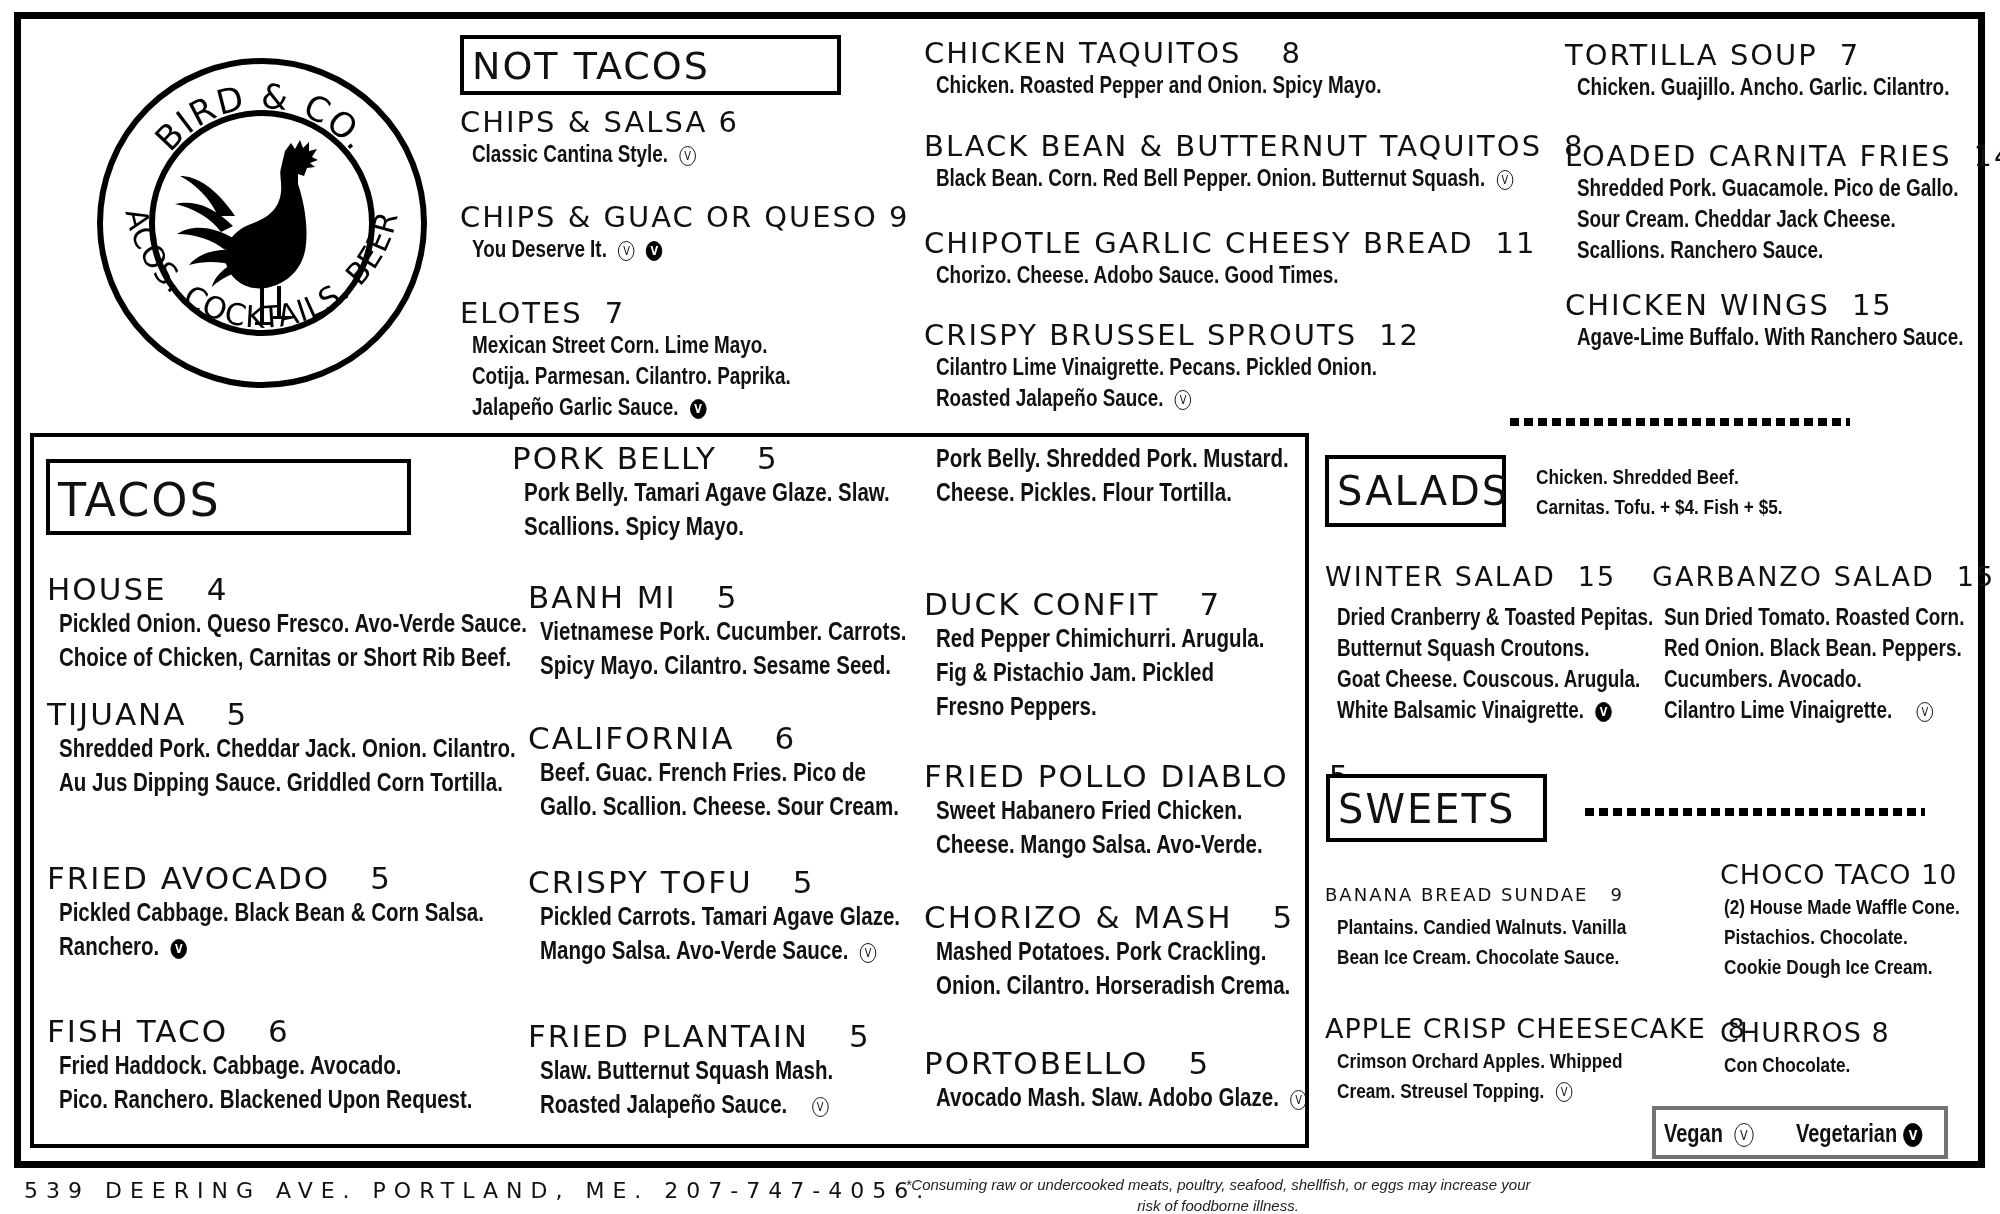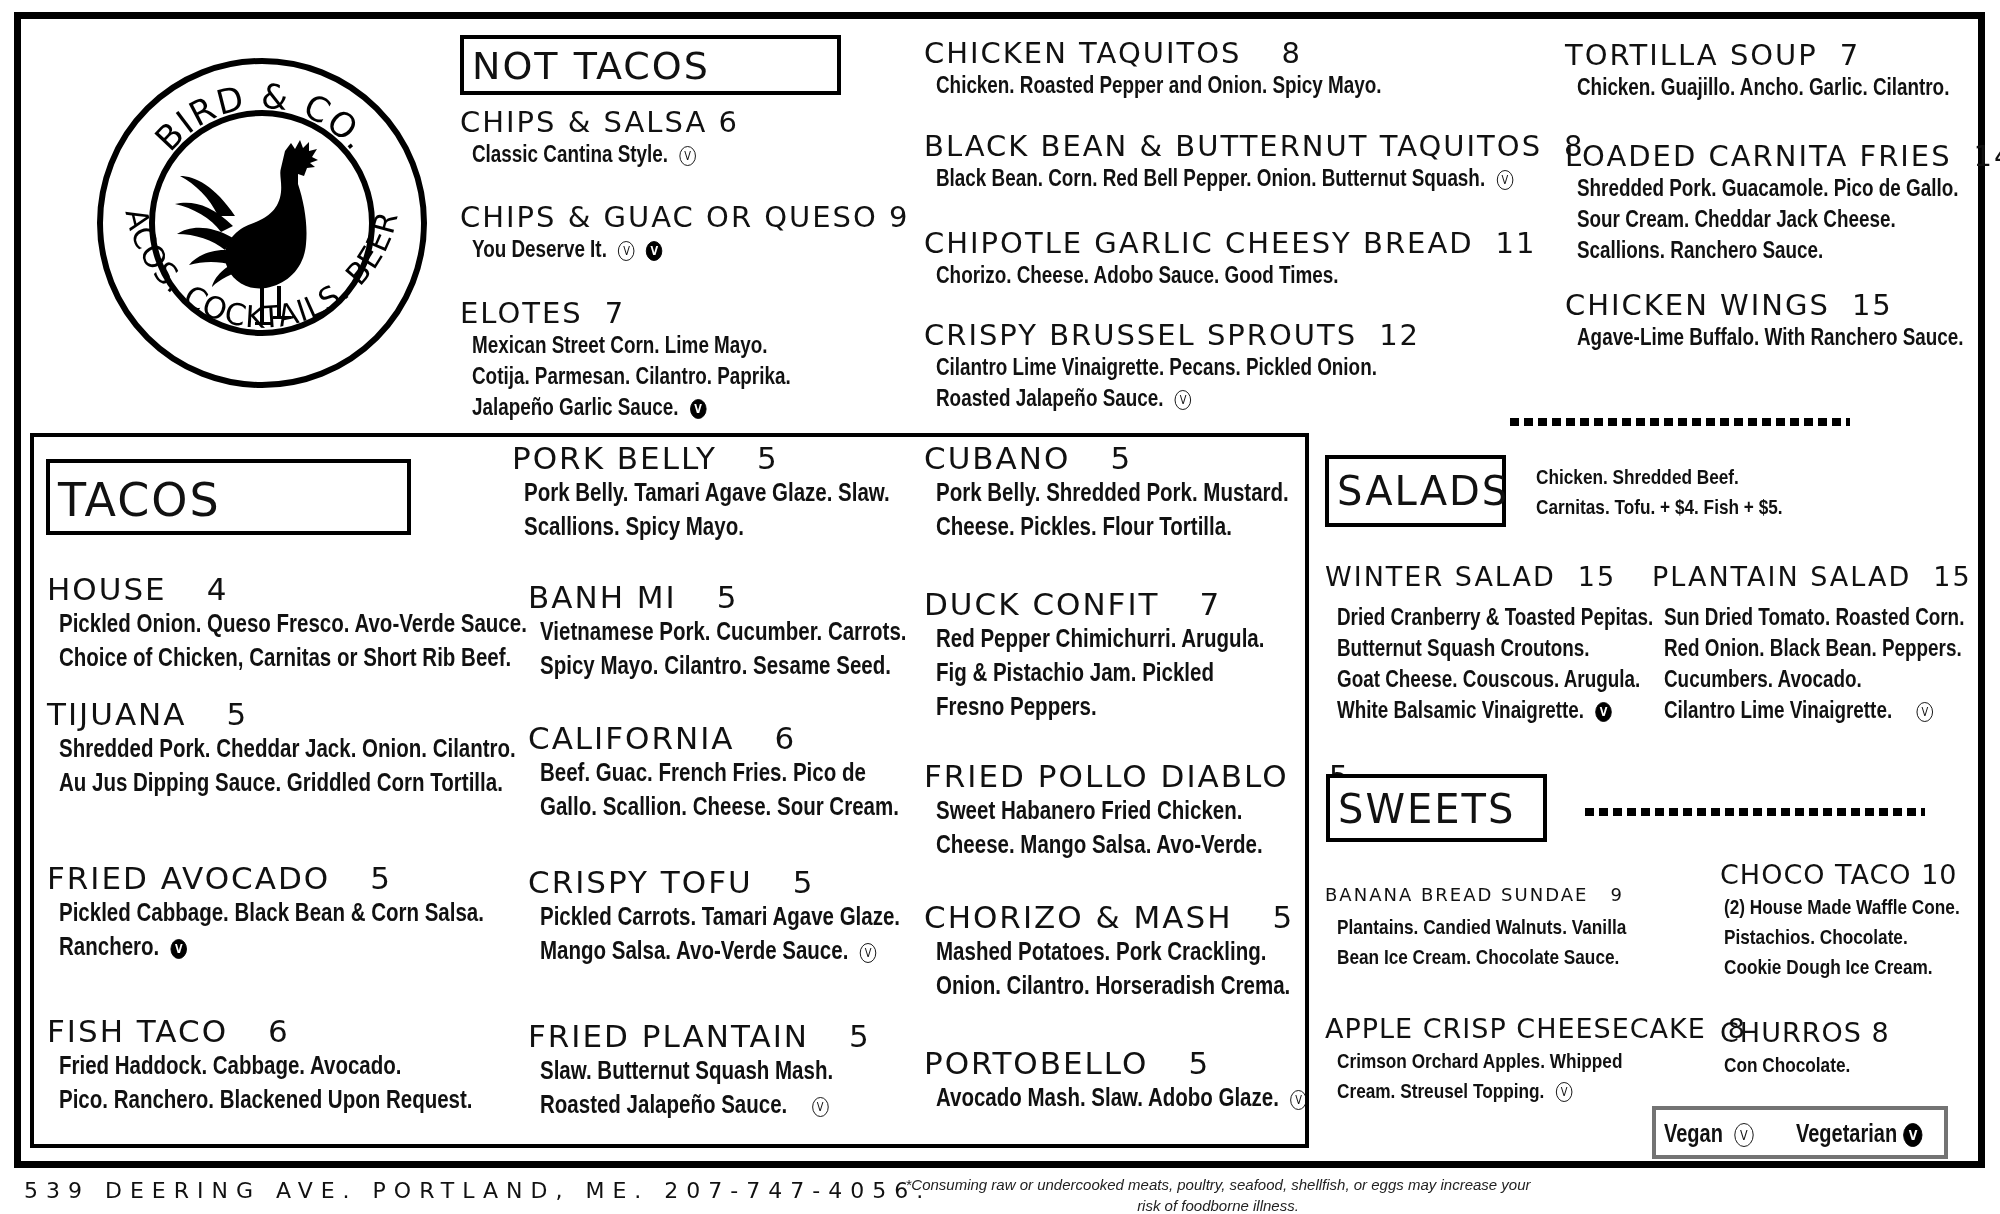--- a/index.html
+++ b/index.html
@@ -158,21 +158,20 @@
   <span class="desc">Pickled Carrots. Tamari Agave Glaze.</span>
   <span class="desc"><span>Mango Salsa. Avo-Verde Sauce.</span><span class="vg">V</span></span>
 </div>
 <div class="item big" style="left:528px;top:1019px;">
   <span class="name"><span>FRIED PLANTAIN</span><span class="price" style="margin-left:40px;">5</span></span>
   <span class="desc">Slaw. Butternut Squash Mash.</span>
   <span class="desc"><span>Roasted Jalapeño Sauce.</span><span class="vg" style="margin-left:30px;">V</span></span>
 </div>
 
 <div class="item big" style="left:924px;top:441px;">
-  <span class="name"><span>CUBANO</span><span class="price" style="margin-left:40px;">5</span></span>
   <span class="desc">Pork Belly. Shredded Pork. Mustard.</span>
   <span class="desc">Cheese. Pickles. Flour Tortilla.</span>
 </div>
 <div class="item big" style="left:924px;top:587px;">
   <span class="name"><span>DUCK CONFIT</span><span class="price" style="margin-left:40px;">7</span></span>
   <span class="desc">Red Pepper Chimichurri. Arugula.</span>
   <span class="desc">Fig &amp; Pistachio Jam. Pickled</span>
   <span class="desc">Fresno Peppers.</span>
 </div>
 <div class="item big" style="left:924px;top:759px;">
@@ -198,21 +197,21 @@
   <span class="desc" style="margin-left:0;">Carnitas. Tofu. + $4. Fish + $5.</span>
 </div>
 <div class="item" style="left:1325px;top:560px;">
   <span class="name" style="font-size:27px;"><span>WINTER SALAD</span><span class="price">15</span></span>
   <span class="desc" style="margin-top:8px;">Dried Cranberry &amp; Toasted Pepitas.</span>
   <span class="desc">Butternut Squash Croutons.</span>
   <span class="desc">Goat Cheese. Couscous. Arugula.</span>
   <span class="desc"><span>White Balsamic Vinaigrette.</span><span class="vg filled">V</span></span>
 </div>
 <div class="item" style="left:1652px;top:560px;">
-  <span class="name" style="font-size:27px;"><span>PLANTAIN SALAD</span><span class="price">15</span></span>
+  <span class="name" style="font-size:27px;"><span>GARBANZO SALAD</span><span class="price">15</span></span>
   <span class="desc" style="margin-top:8px;">Sun Dried Tomato. Roasted Corn.</span>
   <span class="desc">Red Onion. Black Bean. Peppers.</span>
   <span class="desc">Cucumbers. Avocado.</span>
   <span class="desc"><span>Cilantro Lime Vinaigrette.</span><span class="vg" style="margin-left:30px;">V</span></span>
 </div>
 
 <div class="sec-box" style="left:1326px;top:774px;width:221px;height:68px;">
   <span style="top:8px;font-size:40px;">SWEETS</span>
 </div>
 <div class="dots" style="left:1585px;top:808px;width:340px;"></div>

